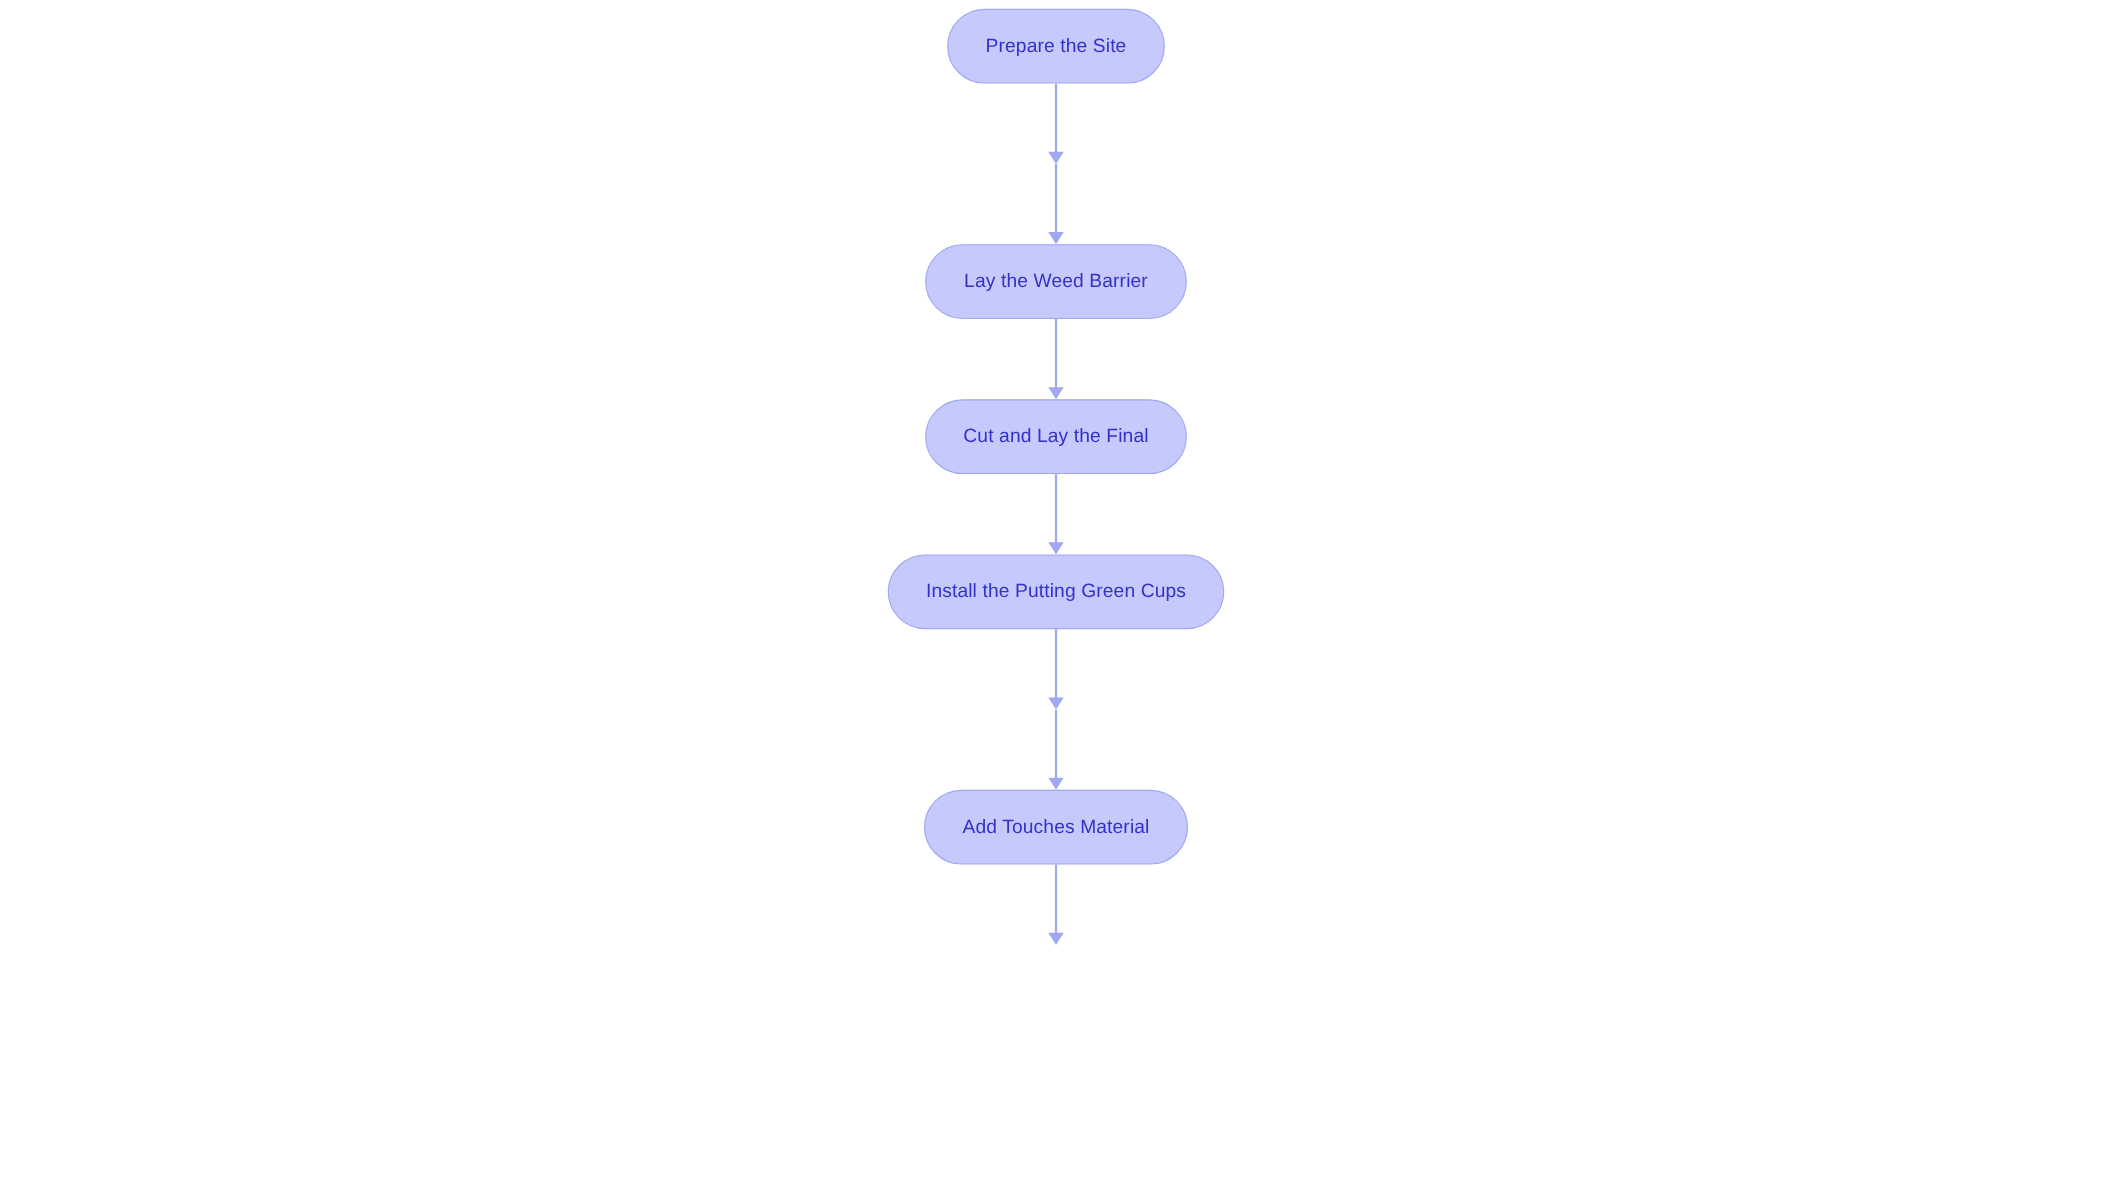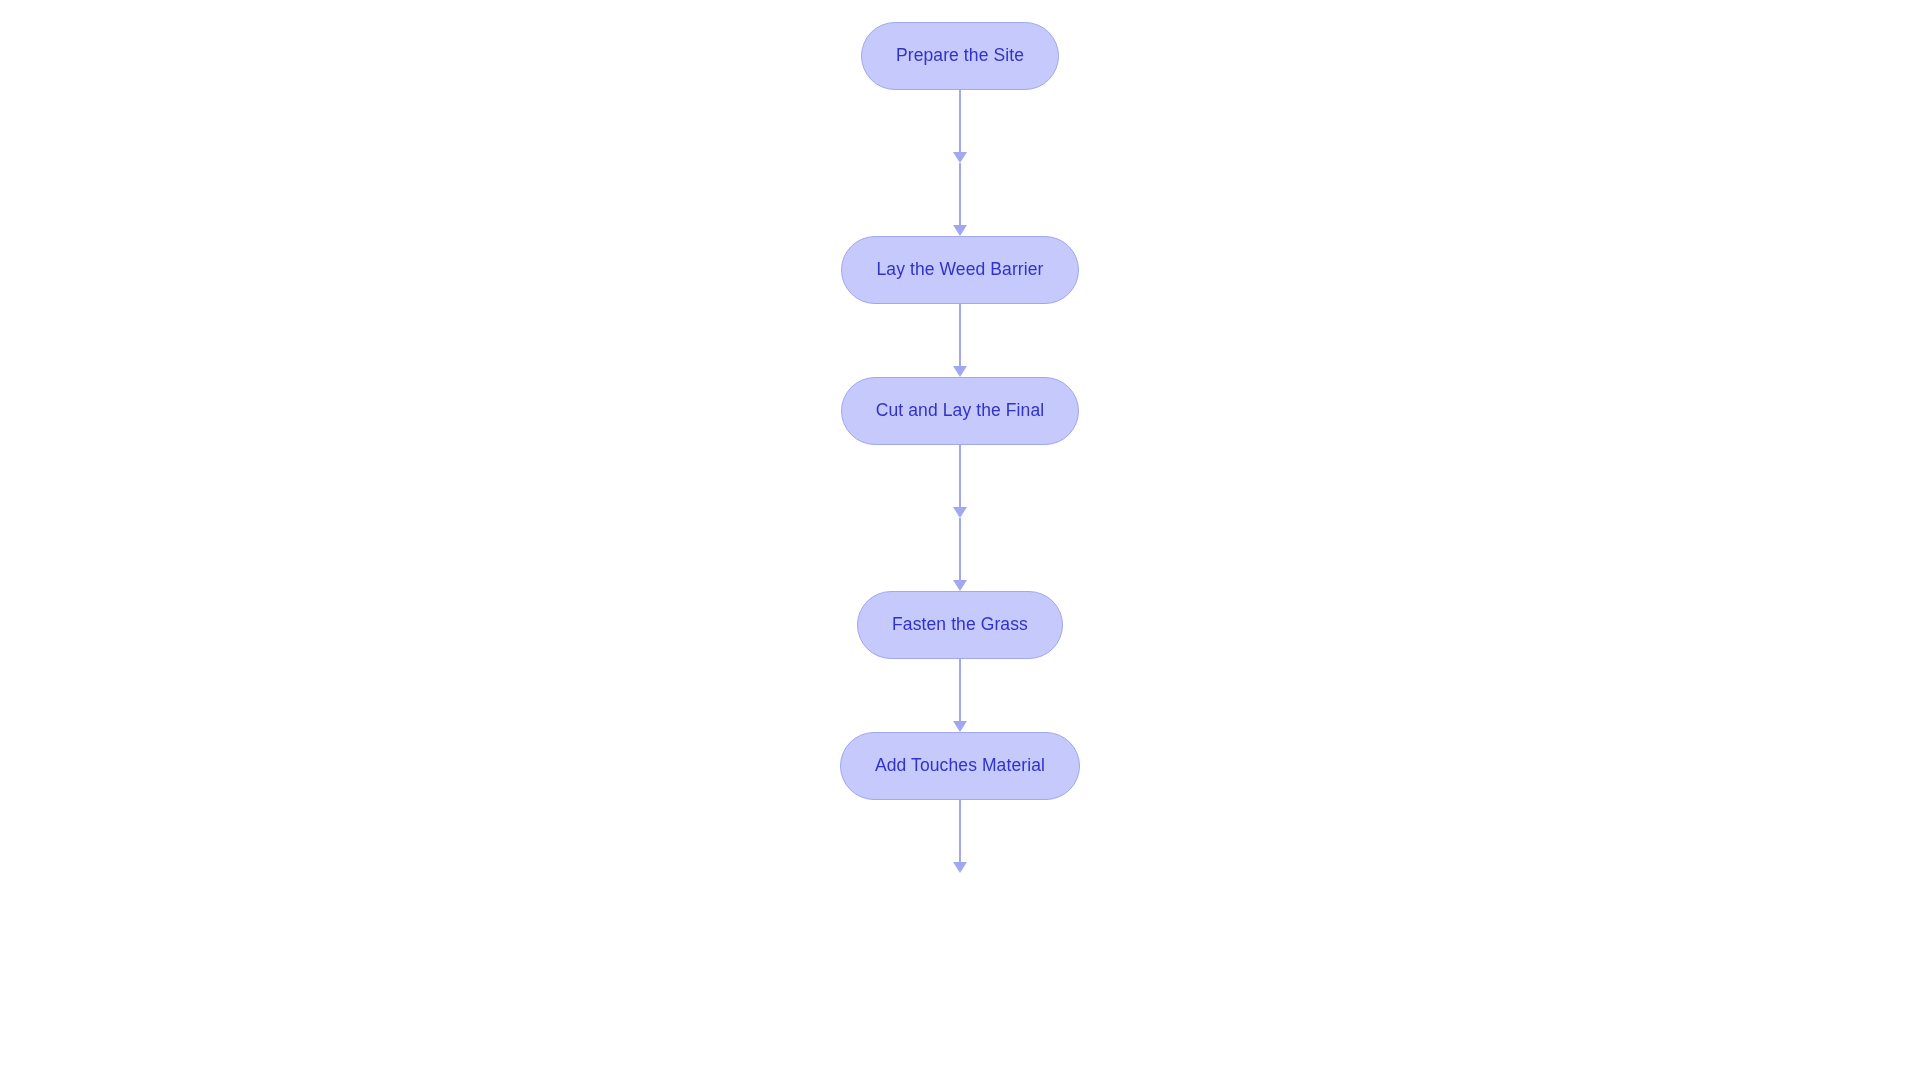--- a/index.html
+++ b/index.html
@@ -83,21 +83,21 @@
     border-right: 7px solid transparent;
     border-top: 11px solid #9fa8f0;
   }
 </style>
 </head>
 <body>
 
 <div id="flowchart-canvas">
   <div class="flow-column">
 
-    <div class="flow-node" style="margin-top:22px;">
+    <div class="flow-node" style="margin-top:8px;">
       <span class="flow-node-label">Prepare the Site</span>
     </div>
 
     <div class="flow-connector">
       <span class="conn-line"></span>
       <span class="conn-arrowhead"></span>
     </div>
 
 
     <div class="flow-connector">
@@ -116,29 +116,29 @@
 
     <div class="flow-node">
       <span class="flow-node-label">Cut and Lay the Final</span>
     </div>
 
     <div class="flow-connector">
       <span class="conn-line"></span>
       <span class="conn-arrowhead"></span>
     </div>
 
+    <div class="flow-node">
+      <span class="flow-node-label">Install the Putting Green Cups</span>
+    </div>
 
     <div class="flow-connector">
       <span class="conn-line"></span>
       <span class="conn-arrowhead"></span>
     </div>
 
-    <div class="flow-node">
-      <span class="flow-node-label">Fasten the Grass</span>
-    </div>
 
     <div class="flow-connector">
       <span class="conn-line"></span>
       <span class="conn-arrowhead"></span>
     </div>
 
     <div class="flow-node">
       <span class="flow-node-label">Add Touches Material</span>
     </div>
 

